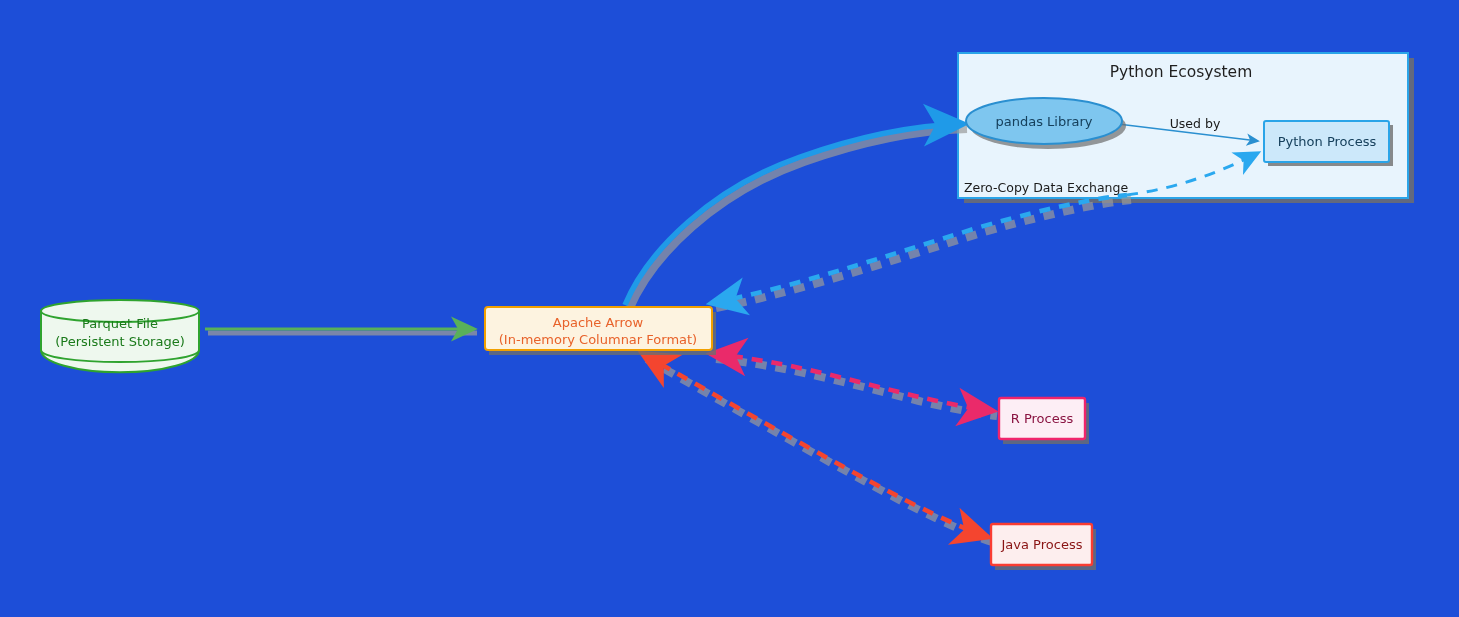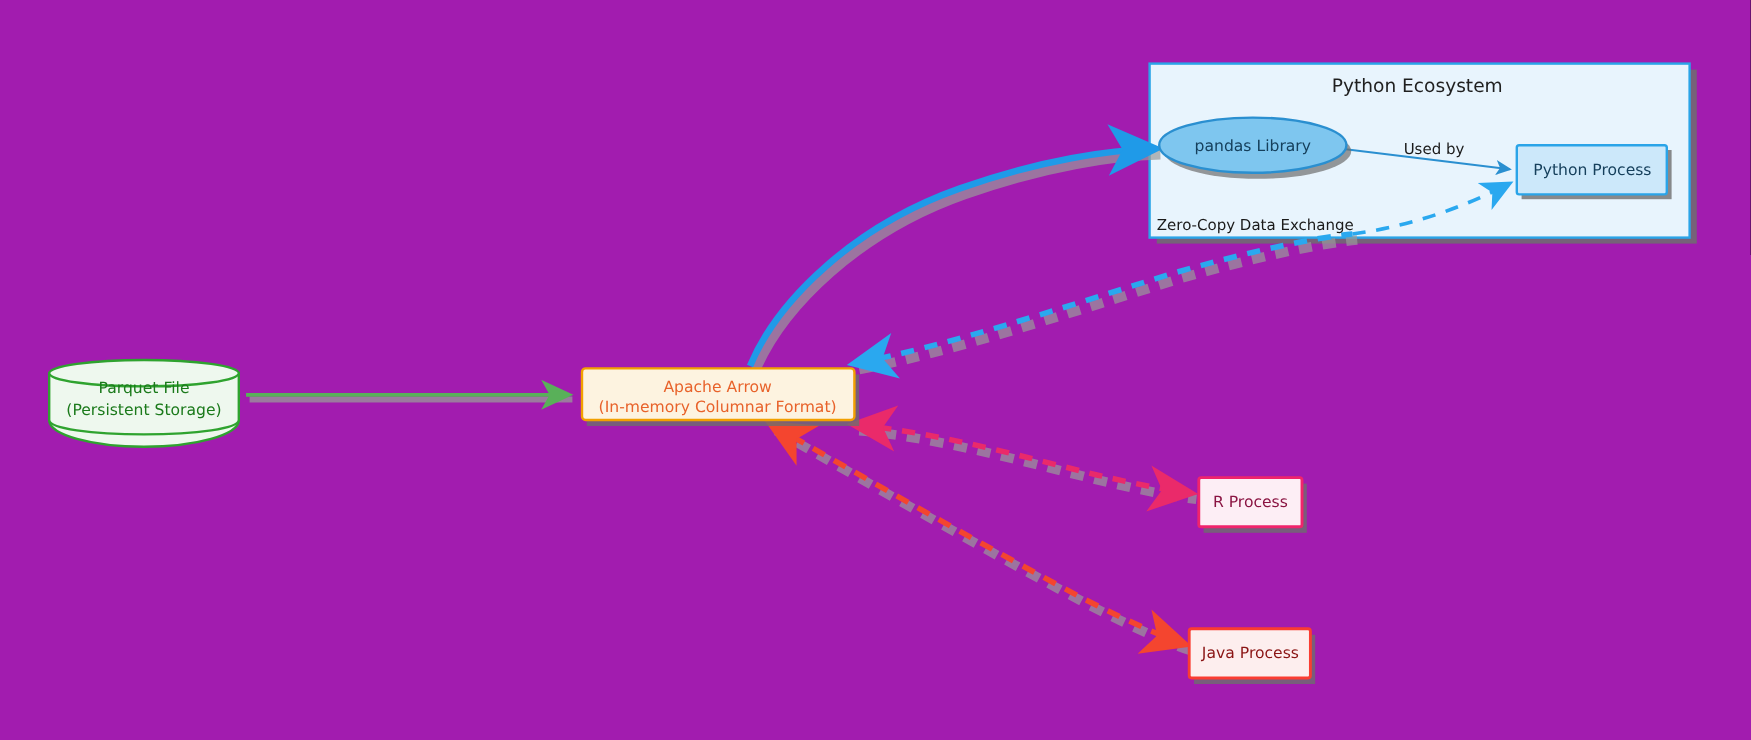--- a/index.html
+++ b/index.html
@@ -10,21 +10,21 @@
   body {
     width: 1459px;
     height: 617px;
     overflow: hidden;
     font-family: "DejaVu Sans", sans-serif;
   }
   #diagram-root {
     position: relative;
     width: 1459px;
     height: 617px;
-    background: #a21caf;
+    background: #1d4ed8;
   }
   svg#flow {
     position: absolute;
     left: 0;
     top: 0;
     width: 1459px;
     height: 617px;
     display: block;
   }
   .node-label {

